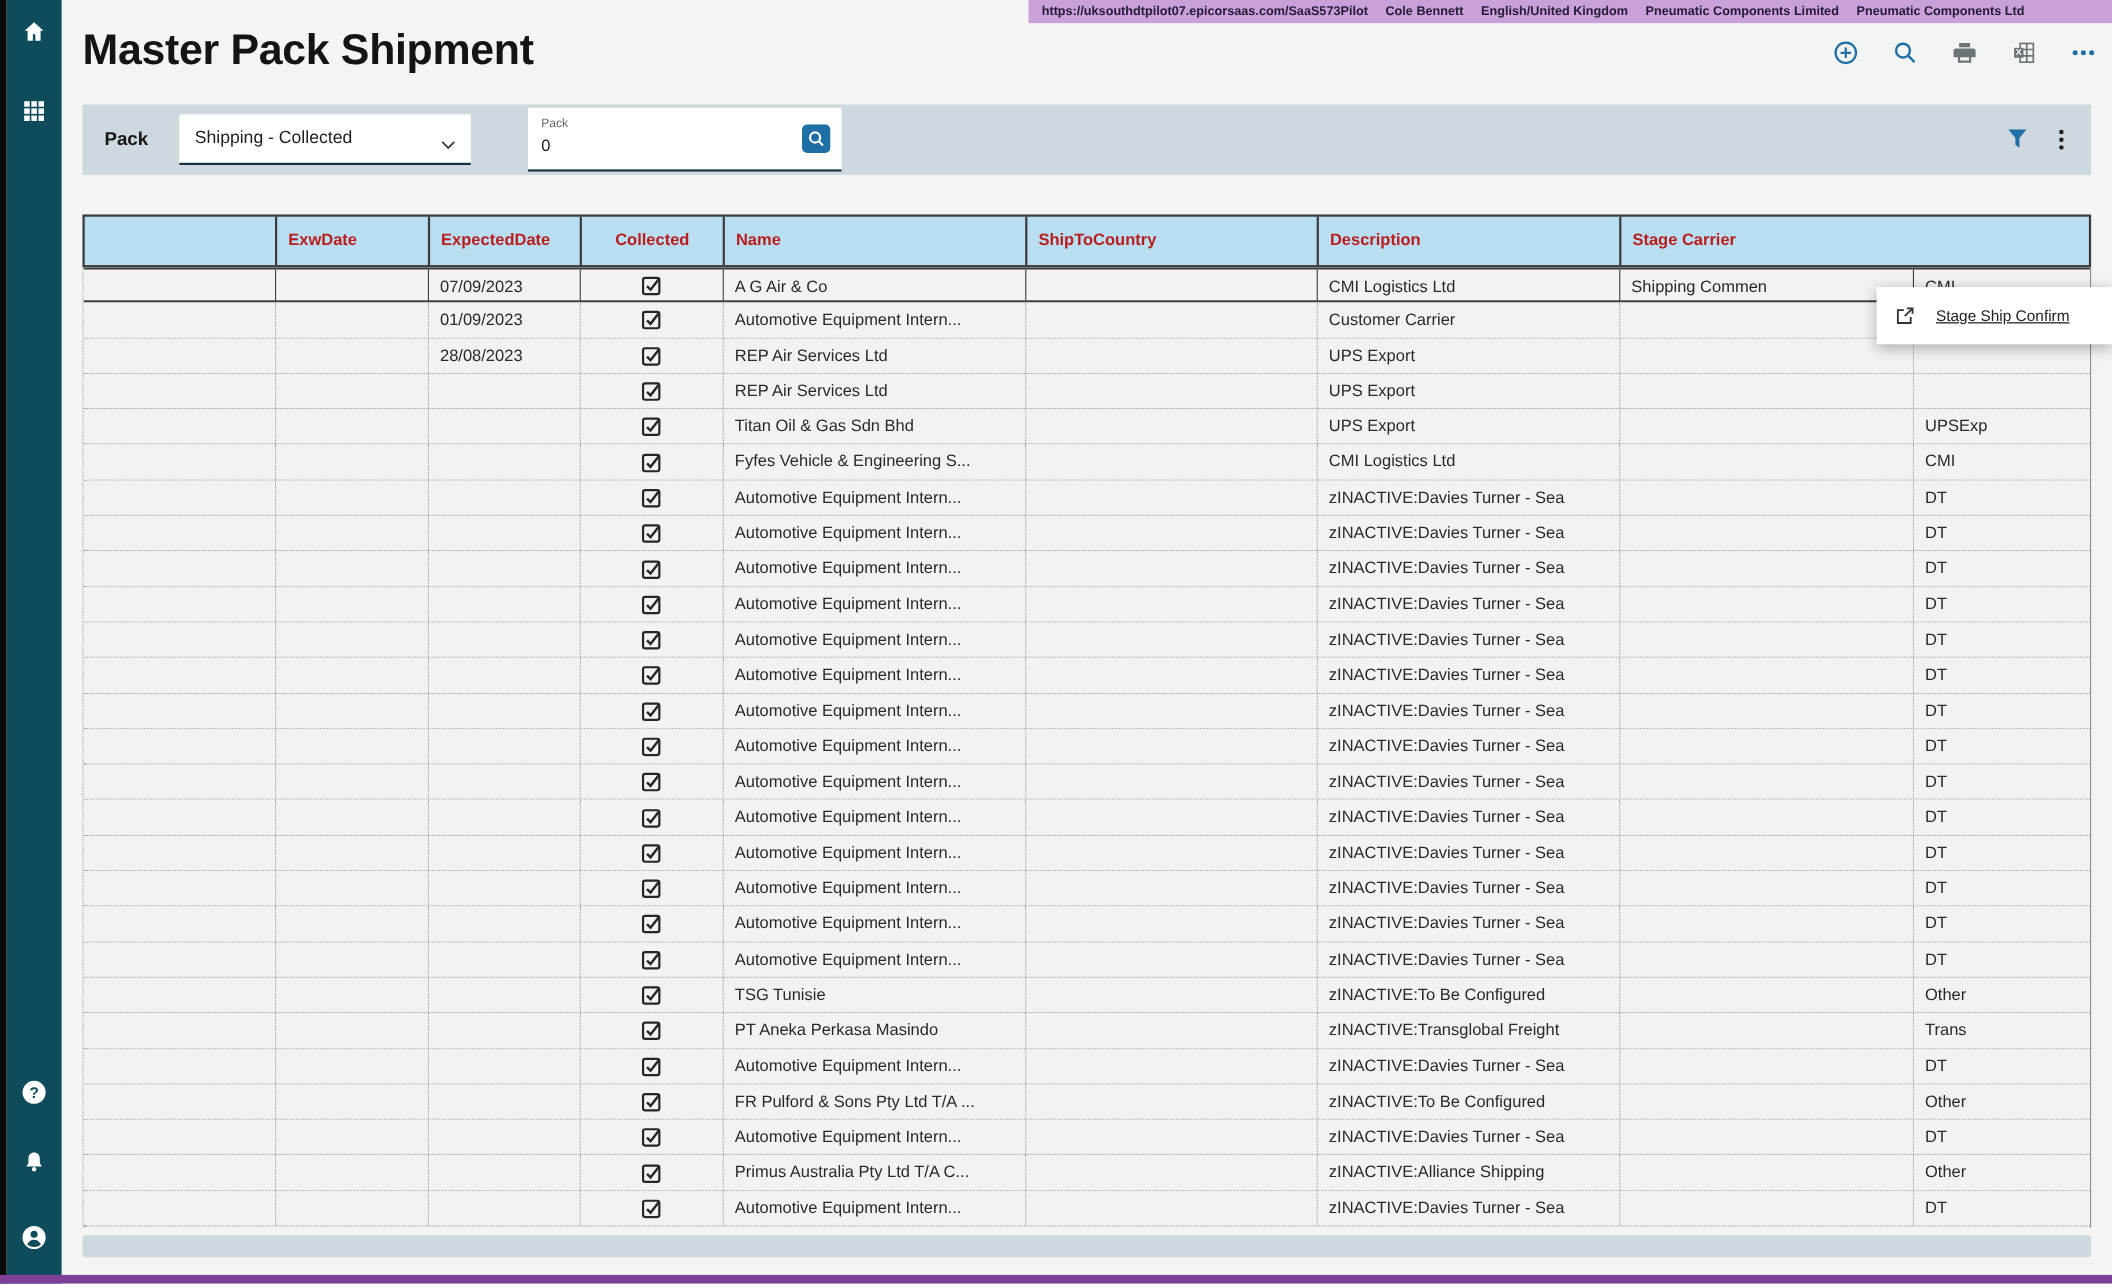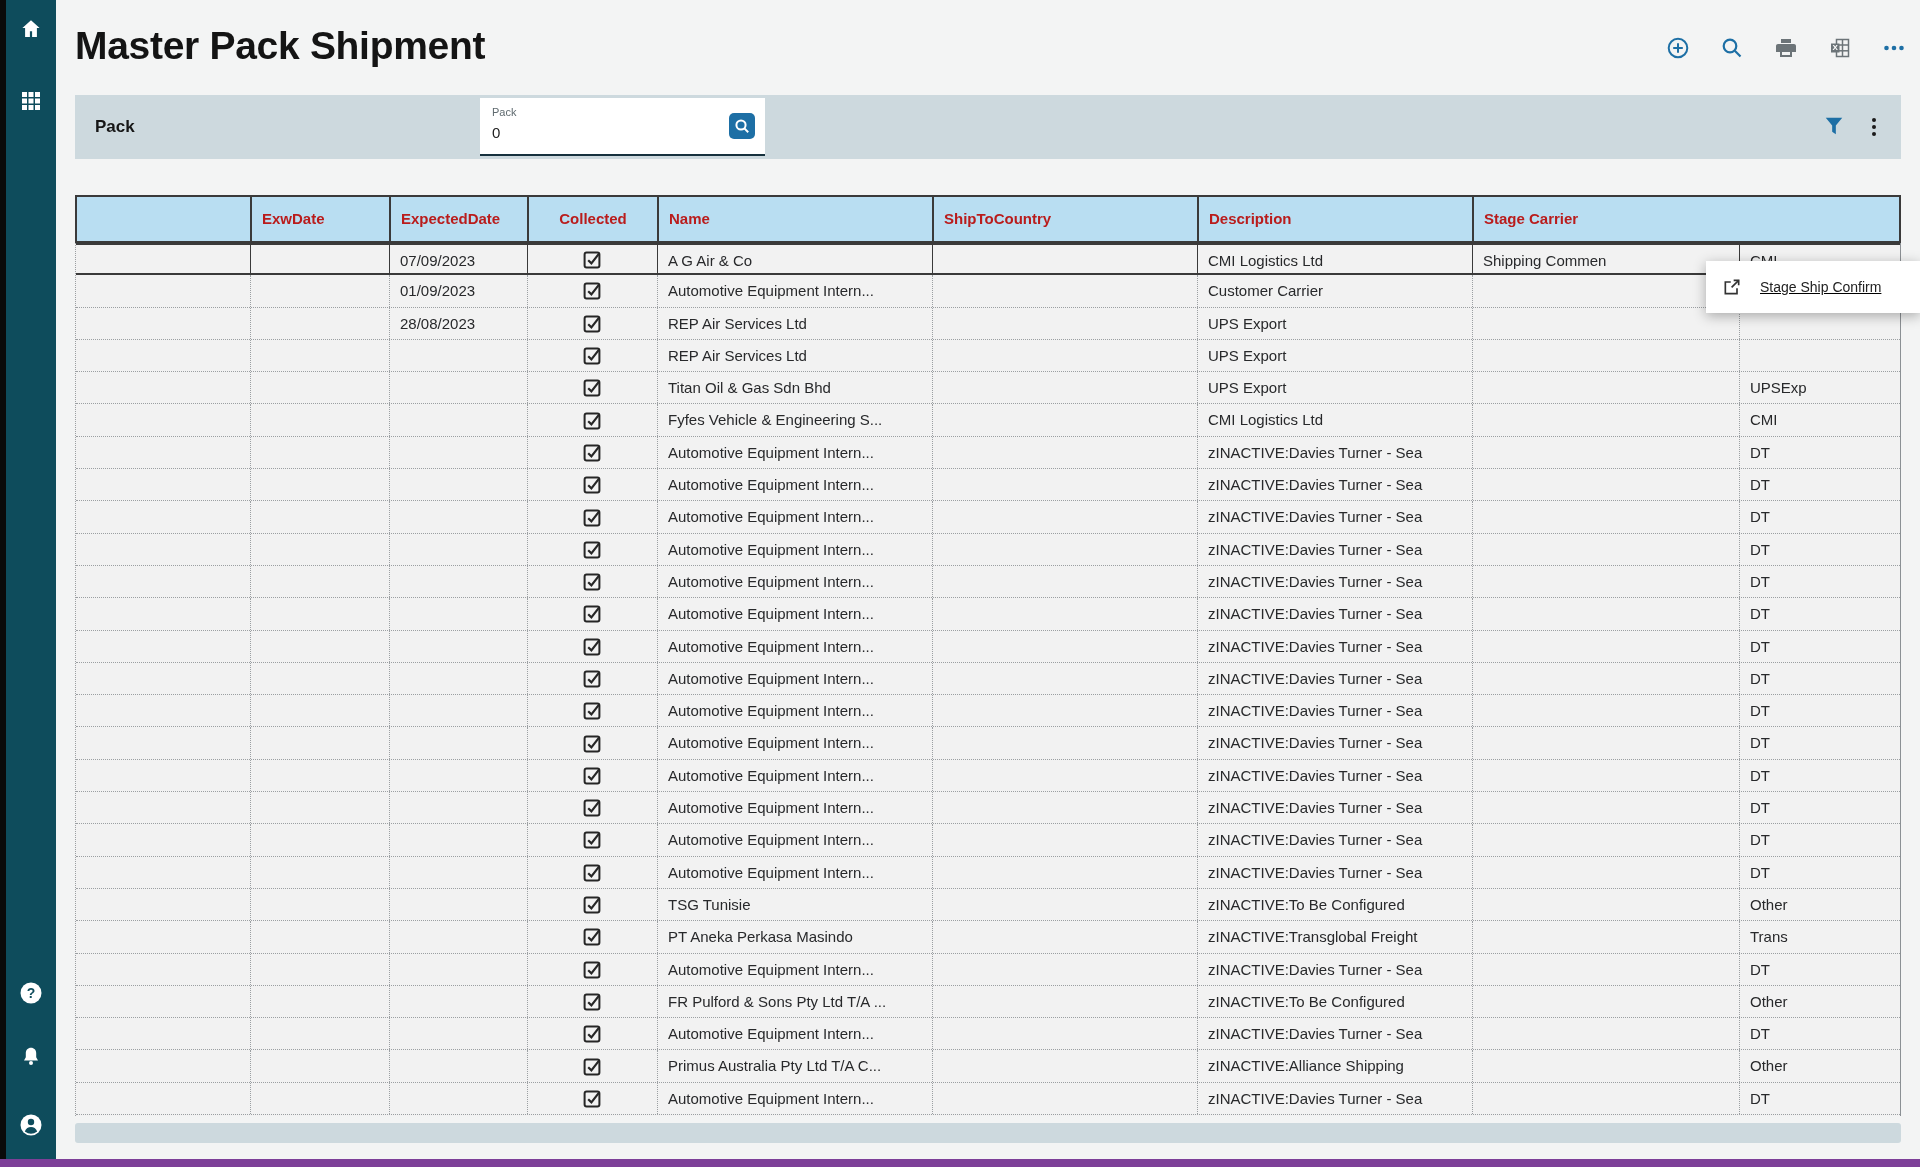--- a/index.html
+++ b/index.html
@@ -105,20 +105,27 @@
     </div>
     <div class="side-icon" style="top:1112px">
       <svg width="26" height="26" viewBox="0 0 26 26">
         <circle cx="13" cy="13" r="10.5" fill="#fff"></circle>
         <circle cx="13" cy="10" r="3.2" fill="#0e4c5c"></circle>
         <path d="M6.8 19.5c1.2-3 3.4-4.4 6.2-4.4s5 1.4 6.2 4.4a10.5 10.5 0 0 1-12.4 0z" fill="#0e4c5c"></path>
       </svg>
     </div>
   </div>
 
+  <div class="topbar">
+    <span>https://uksouthdtpilot07.epicorsaas.com/SaaS573Pilot</span>
+    <span>Cole Bennett</span>
+    <span>English/United Kingdom</span>
+    <span>Pneumatic Components Limited</span>
+    <span>Pneumatic Components Ltd</span>
+  </div>
 
   <div class="page-title">Master Pack Shipment</div>
   <div class="header-icons">
     <div class="hicon">
       <svg width="24" height="24" viewBox="0 0 24 24" fill="none" stroke="#1d6fa5" stroke-width="2">
           <circle cx="12" cy="12" r="9.3"></circle>
           <line x1="12" y1="7.2" x2="12" y2="16.8"></line>
           <line x1="7.2" y1="12" x2="16.8" y2="12"></line>
         </svg>
     </div>
@@ -151,20 +158,28 @@
             <circle cx="4.5" cy="12" r="2.3"></circle>
             <circle cx="12" cy="12" r="2.3"></circle>
             <circle cx="19.5" cy="12" r="2.3"></circle>
           </g>
         </svg>
     </div>
   </div>
 
   <div class="toolbar">
     <div class="pack-label">Pack</div>
+    <div class="view-select">
+      <div class="val">Shipping - Collected</div>
+      <div class="chev">
+        <svg width="13" height="8" viewBox="0 0 13 8" fill="none" stroke="#3c3c3c" stroke-width="1.6">
+            <polyline points="1,1 6.5,6.5 12,1"></polyline>
+          </svg>
+      </div>
+    </div>
     <div class="search-field">
       <div class="flabel">Pack</div>
       <div class="fval">0</div>
       <div class="sbtn">
         <svg width="26" height="26" viewBox="0 0 26 26">
             <rect width="26" height="26" rx="5" fill="#1d6fa5"></rect>
             <circle cx="12" cy="12" r="4.6" fill="none" stroke="#fff" stroke-width="2"></circle>
             <line x1="15.4" y1="15.4" x2="19.2" y2="19.2" stroke="#fff" stroke-width="2"></line>
           </svg>
       </div>

